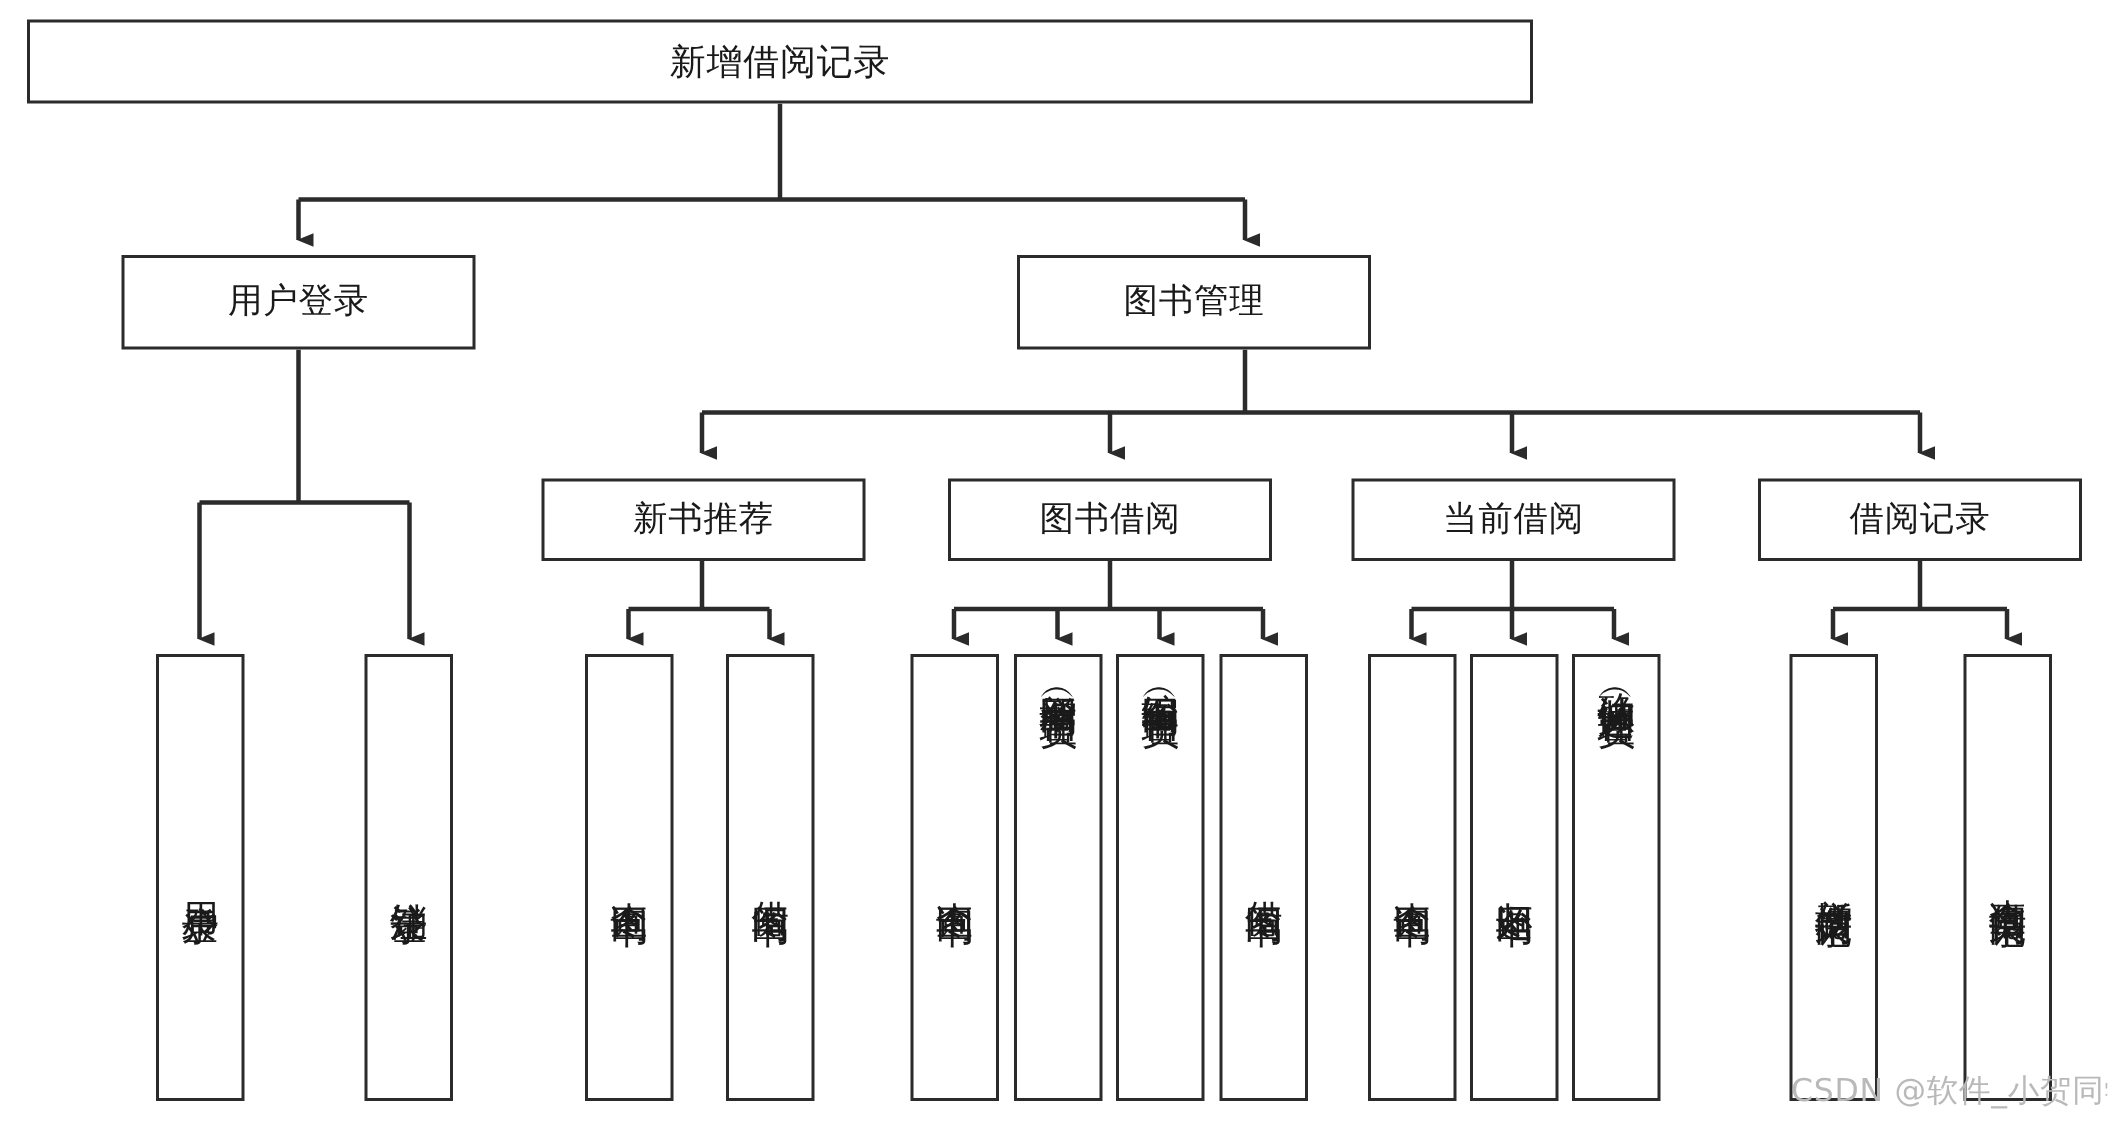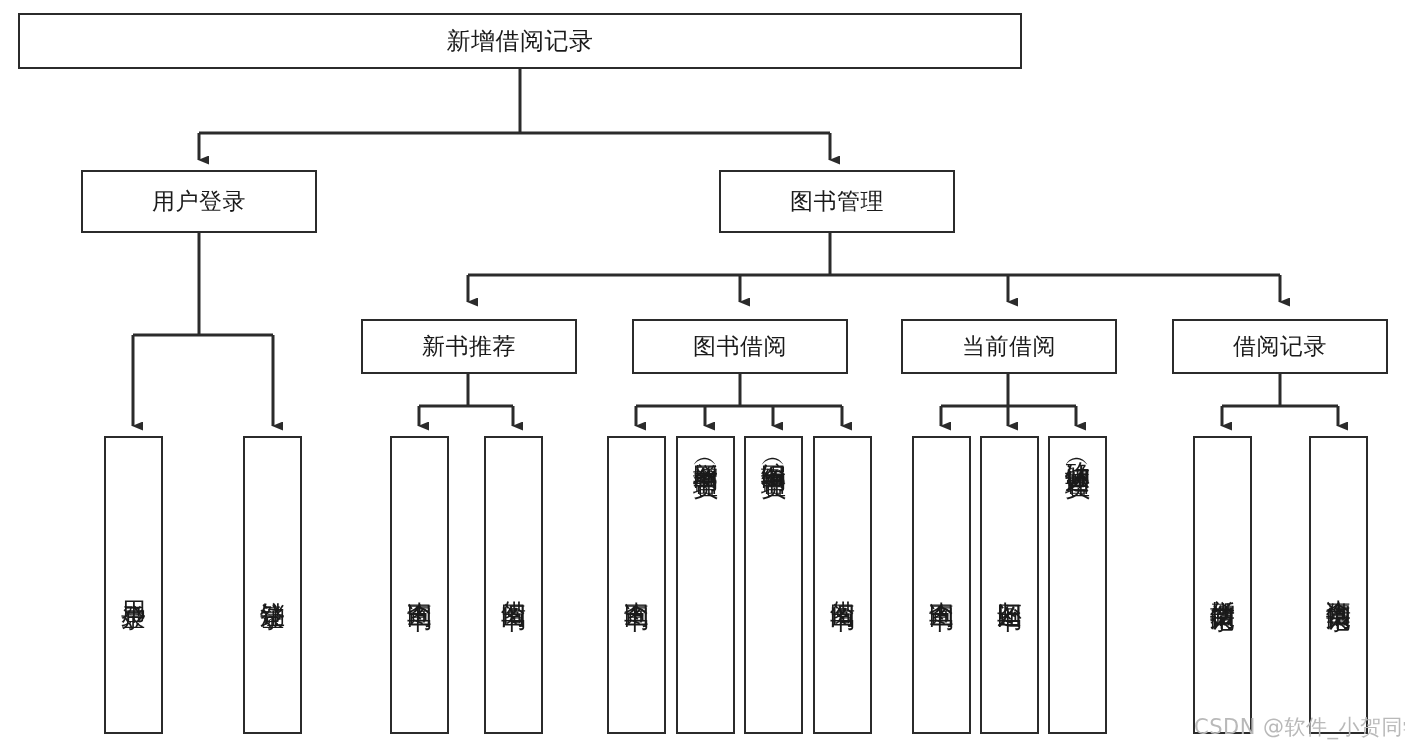--- a/index.html
+++ b/index.html
@@ -138,21 +138,21 @@
   </svg>
 
   <div class="node horiz root" style="left:18px; top:13px; width:1004px; height:56px;">
     <span class="node-label">新增借阅记录</span>
   </div>
 
   <div class="node horiz" style="left:81px; top:170px; width:236px; height:63px;">
     <span class="node-label">用户登录</span>
   </div>
 
-  <div class="node horiz" style="left:719px; top:170px; width:236px; height:63px;align-items:center;">
+  <div class="node horiz" style="left:678px; top:170px; width:236px; height:63px;align-items:center;">
     <span class="node-label">图书管理</span>
   </div>
 
   <div class="node horiz" style="left:361px; top:319px; width:216px; height:55px;">
     <span class="node-label">新书推荐</span>
   </div>
 
   <div class="node horiz" style="left:632px; top:319px; width:216px; height:55px;">
     <span class="node-label">图书借阅</span>
   </div>

